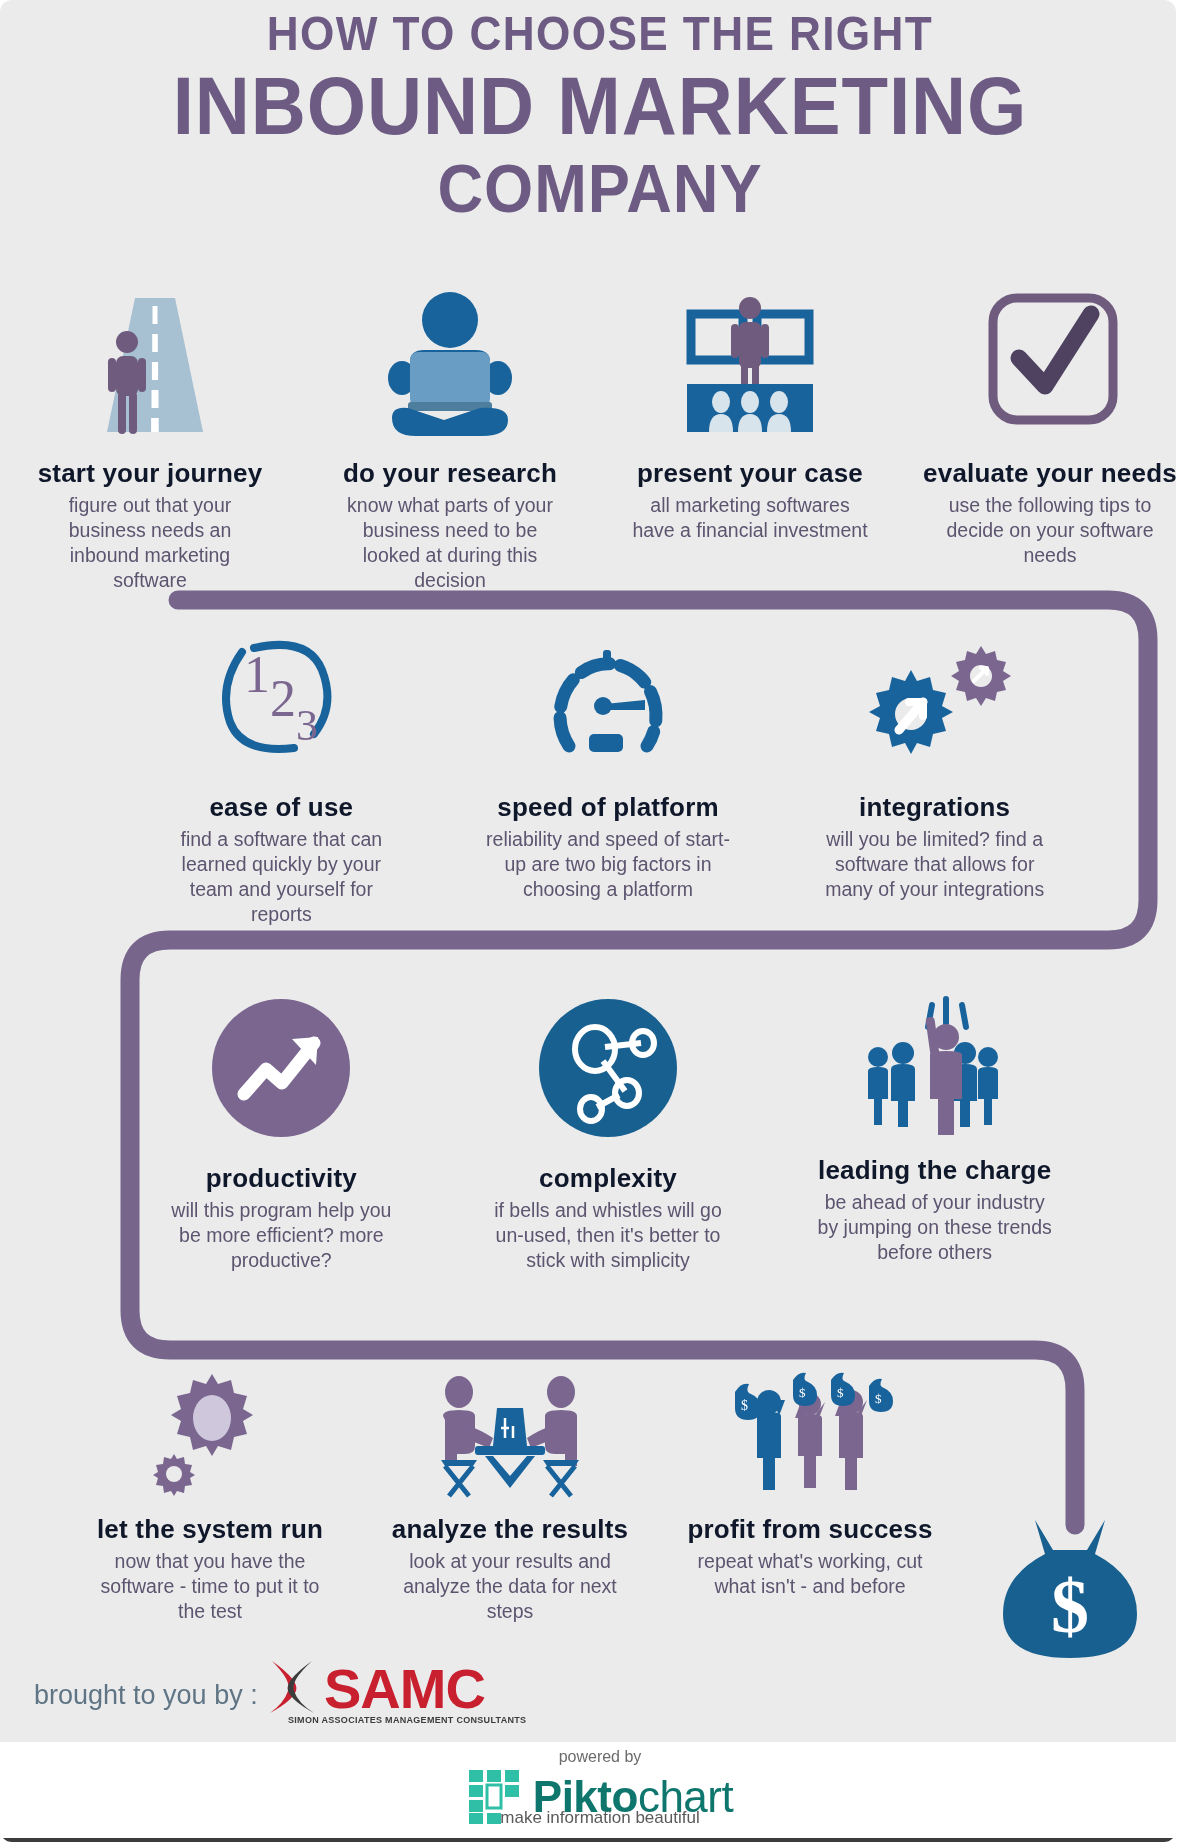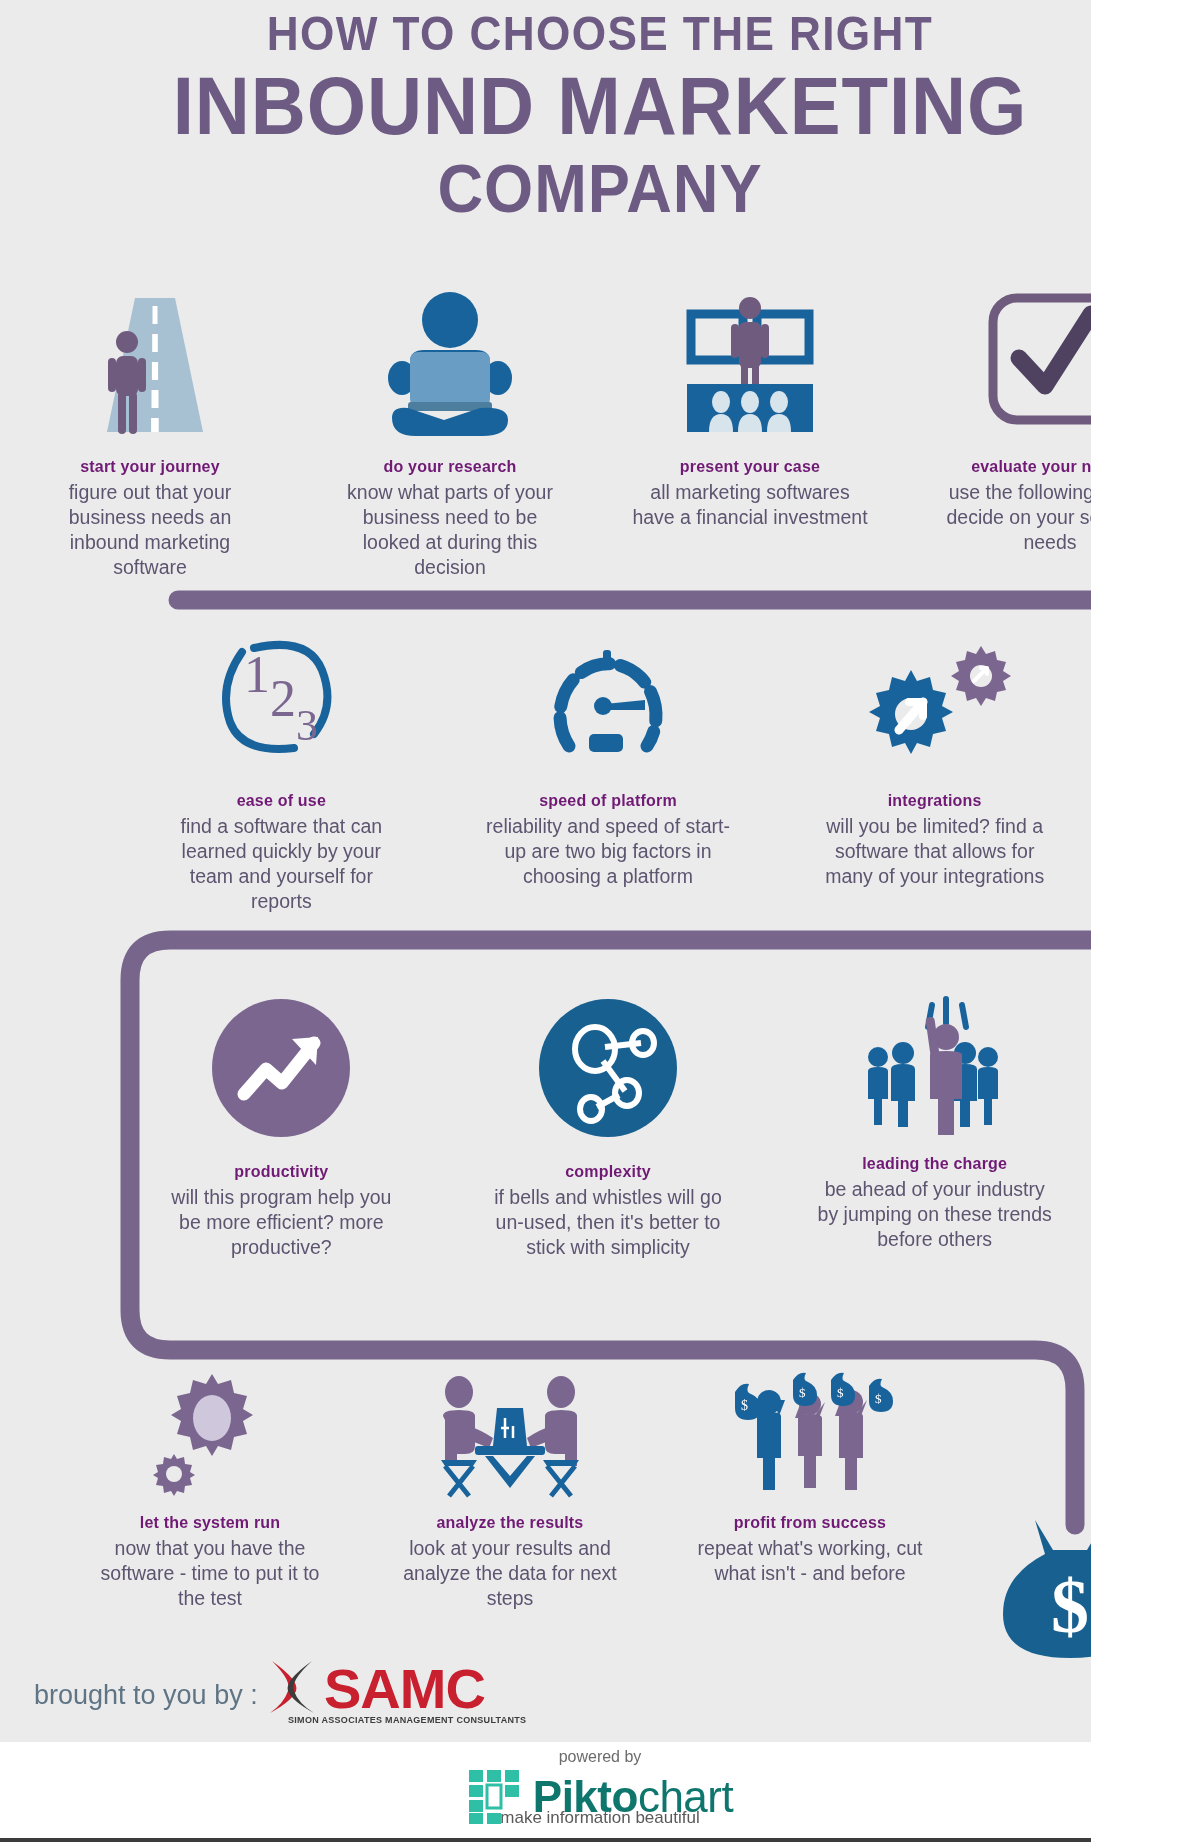--- a/index.html
+++ b/index.html
@@ -4,23 +4,24 @@
 <style>
   html,body{margin:0;padding:0;}
   body{
     width:1200px;height:1842px;
     background:#ffffff;
     font-family:"Liberation Sans", sans-serif;
     overflow:hidden;
   }
   #poster{
     position:relative;
-    width:1091px;height:1842px;
+    width:1176px;height:1842px;
     background:#ebebeb;
     overflow:hidden;
+    border-radius:12px;
   }
   
   .title-block{
     position:absolute;left:0;top:6px;width:1200px;text-align:center;
     color:#6d5b83;
   }
   .t-line1{
     font-size:48px;font-weight:bold;letter-spacing:1.5px;
     line-height:56px;font-family:"Liberation Sans", sans-serif;
     transform:scaleX(0.92);
@@ -31,21 +32,21 @@
   }
   .t-line3{
     font-size:68px;font-weight:bold;letter-spacing:1px;
     line-height:76px;transform:scaleX(0.93);
   }
   
   .row{position:absolute;display:flex;}
   .cell{display:flex;flex-direction:column;align-items:center;}
   .icon-box{display:flex;align-items:flex-end;justify-content:center;}
   .lbl{
-    font-size:16px;font-weight:bold;color:#701a75;
+    font-size:26px;font-weight:bold;color:#0f172a;
     margin-top:8px;text-align:center;letter-spacing:.2px;
   }
   .desc{
     font-size:19.5px;color:#5d5470;text-align:center;line-height:25px;
     margin-top:4px;font-weight:400;
   }
   
   .snake{position:absolute;left:0;top:0;width:1200px;height:1842px;pointer-events:none;}
   
   .brought{

